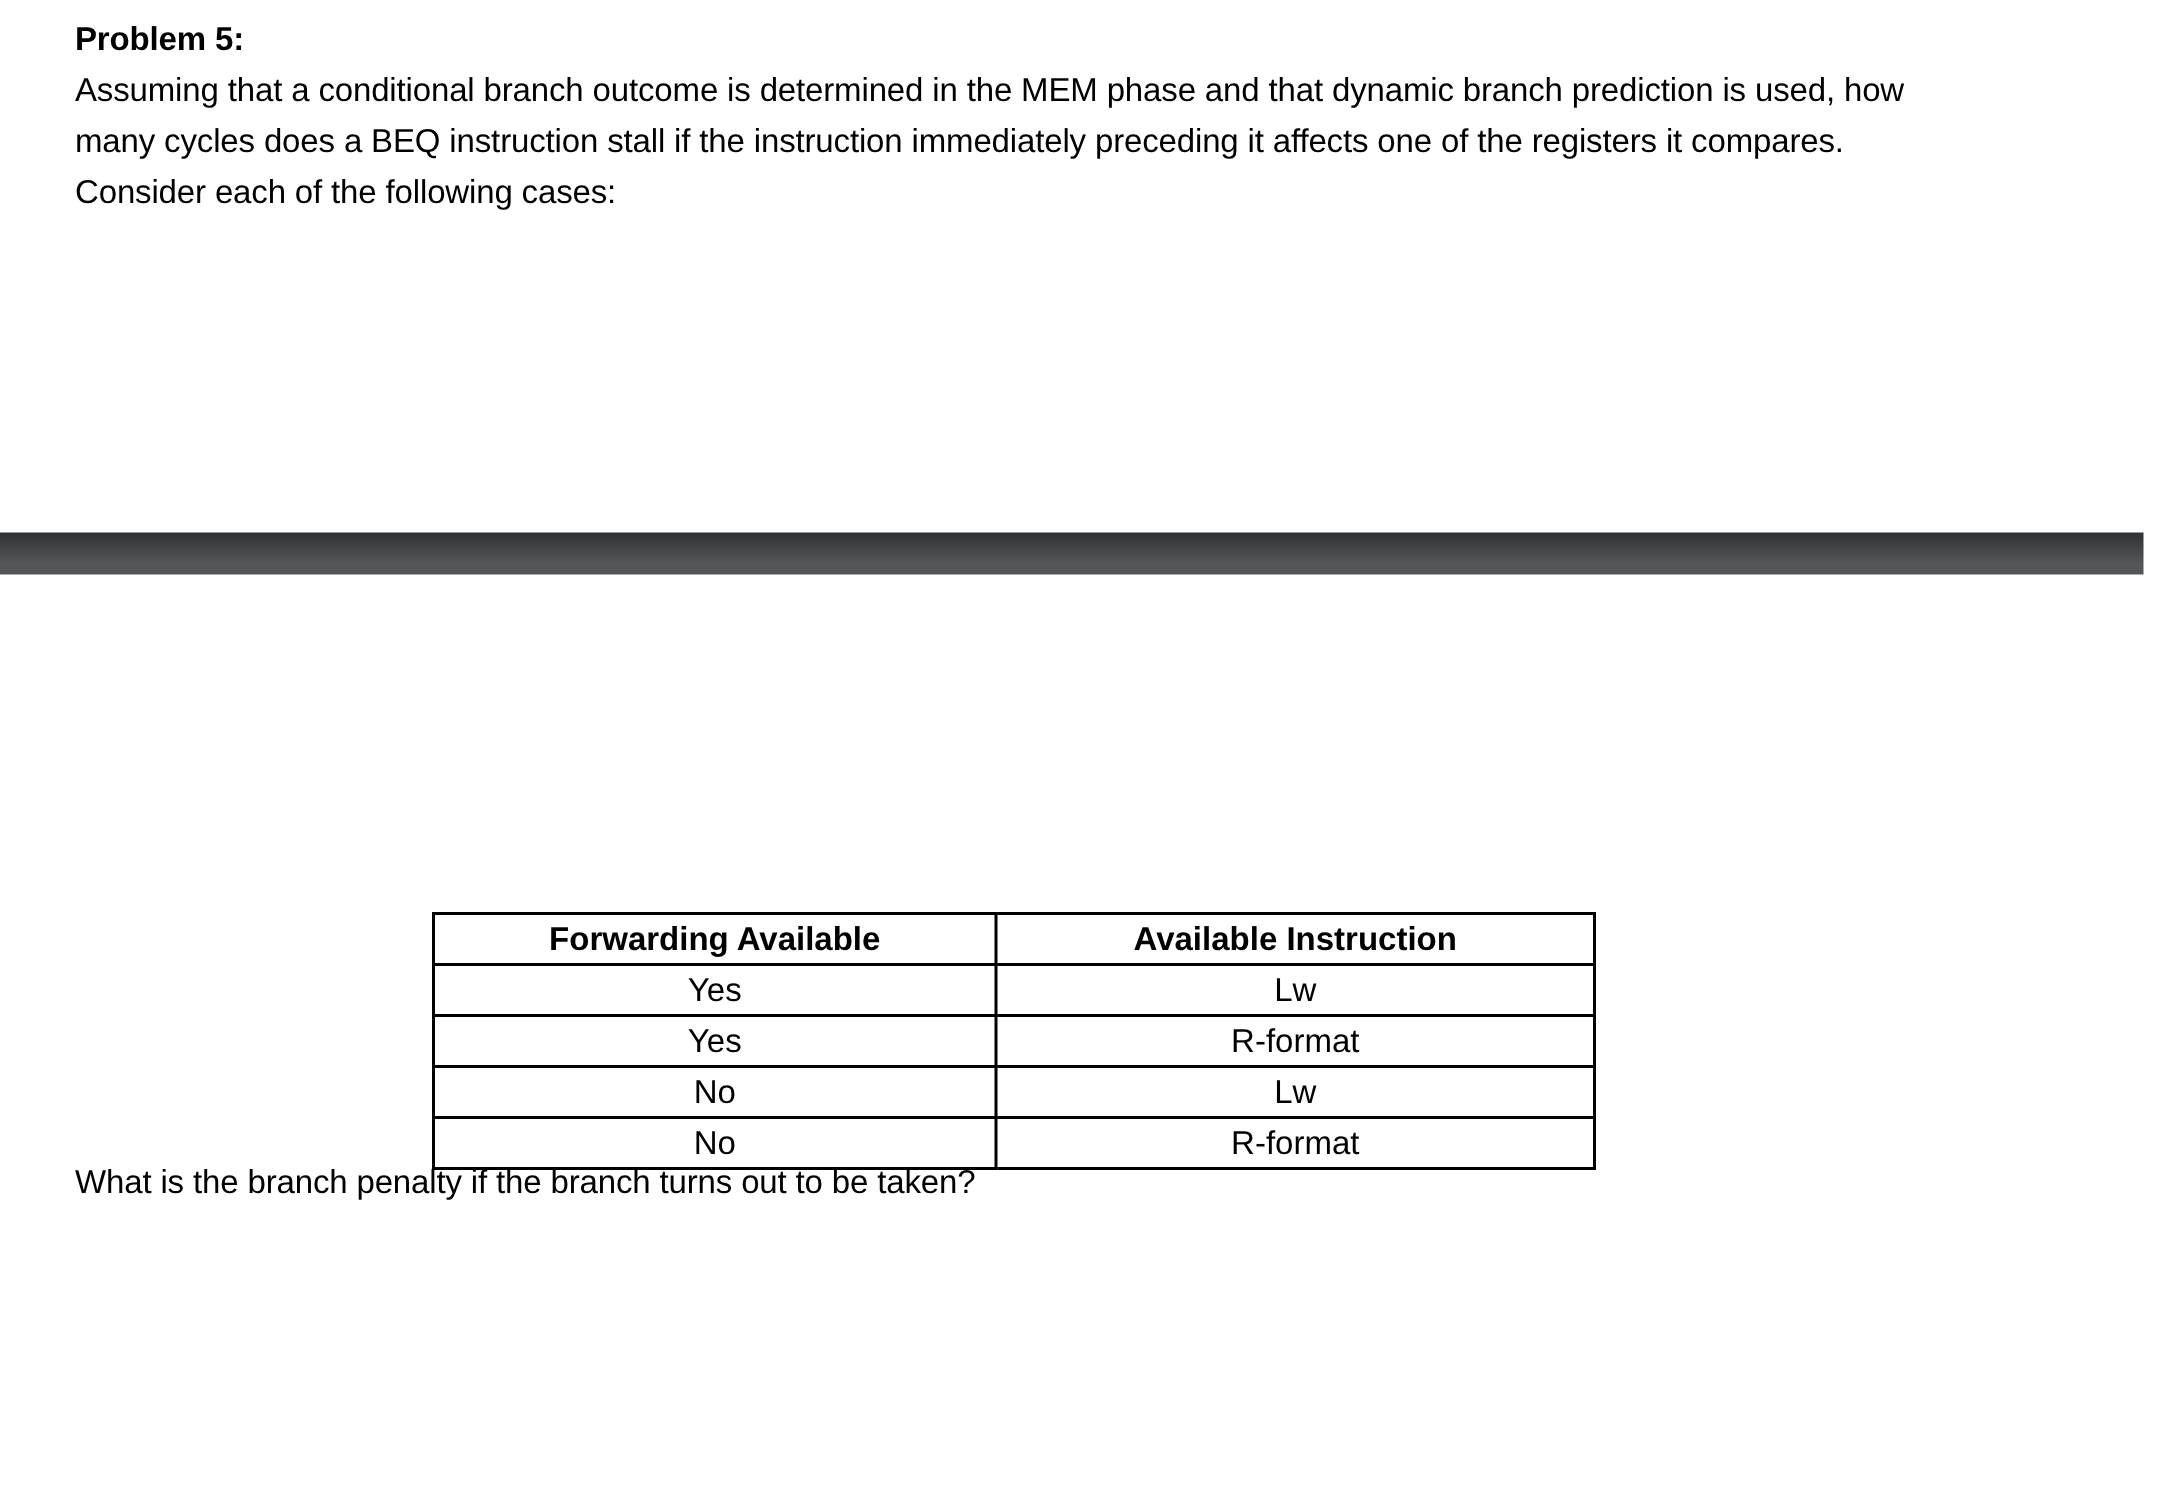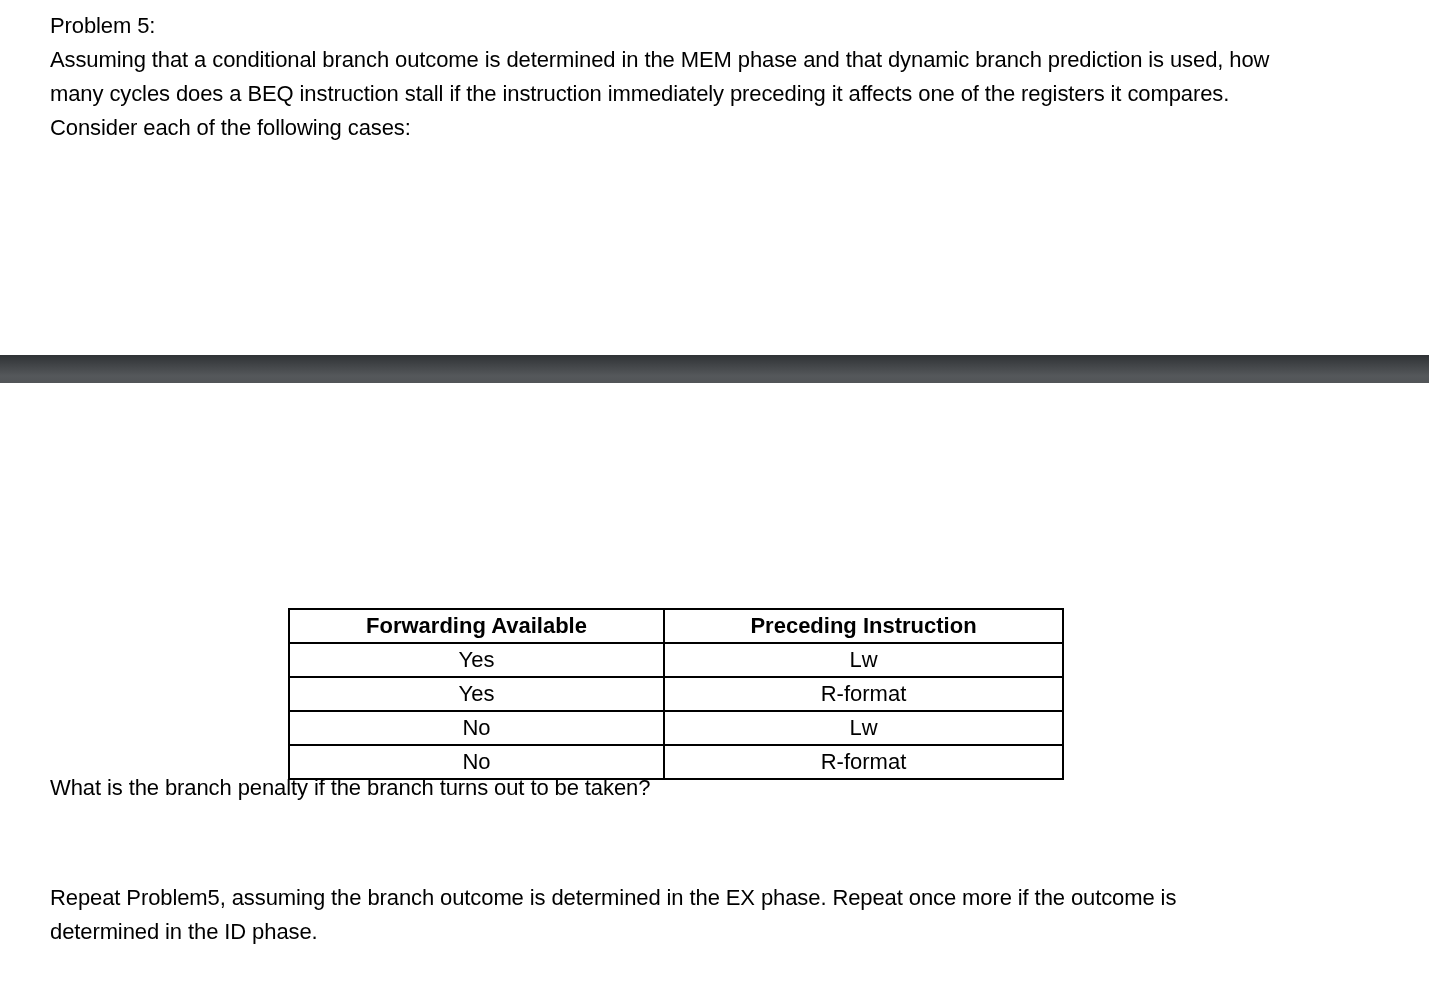--- a/index.html
+++ b/index.html
@@ -12,21 +12,21 @@
   body { position: relative; overflow: hidden; }
 
   .textblock {
     position: absolute;
     left: 50px;
     width: 1235px;
     font-size: 22px;
     line-height: 34px;
     letter-spacing: -0.1px;
   }
-  .heading { font-weight: normal; }
+  .heading { font-weight: bold; }
 
   #problem5-section { top: 9px; }
   #question-line    { top: 771px; }
   #problem6-section { top: 881px; }
 
   #page-separator {
     position: absolute;
     top: 355px; left: 0;
     width: 1429px; height: 28px;
     background: linear-gradient(180deg, #2f3235 0%, #45484b 35%, #55585b 75%, #515457 100%);
@@ -63,21 +63,21 @@
   <div id="page-separator" style="background: linear-gradient(rgb(47, 50, 53) 0%, rgb(85, 88, 91) 75%, rgb(81, 84, 87) 100%);"></div>
 
   <table id="cases-table">
     <colgroup>
       <col class="col-forwarding">
       <col class="col-preceding">
     </colgroup>
     <thead>
       <tr>
         <th>Forwarding Available</th>
-        <th>Preceding Instruction</th>
+        <th>Available Instruction</th>
       </tr>
     </thead>
     <tbody>
       <tr>
         <td>Yes</td>
         <td>Lw</td>
       </tr>
       <tr>
         <td>Yes</td>
         <td>R-format</td>
@@ -89,16 +89,15 @@
       <tr>
         <td>No</td>
         <td>R-format</td>
       </tr>
     </tbody>
   </table>
 
   <div id="question-line" class="textblock">What is the branch penalty if the branch turns out to be taken?</div>
 
   <section id="problem6-section" class="textblock">
-    <div>Repeat Problem5, assuming the branch outcome is determined in the EX phase. Repeat once more if the outcome is determined in the ID phase.</div>
   </section>
 
 </div>
 
 </body></html>

